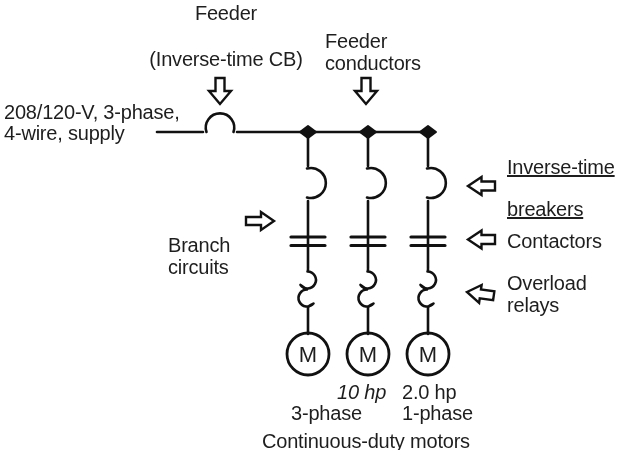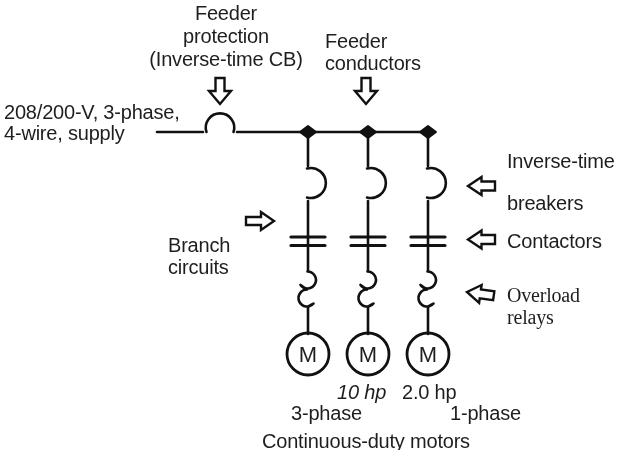--- a/index.html
+++ b/index.html
@@ -58,38 +58,38 @@
     <g stroke="#111" stroke-width="2.4" fill="#fff" stroke-linejoin="miter">
       <use href="#downArrow" transform="translate(220,104)"></use>
       <use href="#downArrow" transform="translate(366,104)"></use>
       <path d="M246 217 H261 V212 L274 221 L261 230 V225 H246 Z"></path>
       <use href="#leftArrow" transform="translate(468,186)"></use>
       <use href="#leftArrow" transform="translate(468,239.5)"></use>
       <use href="#leftArrow" transform="translate(467,292) rotate(8)"></use>
     </g>
   </svg>
 
-  <div class="lbl center" style="left:131px;top:2px;width:190px;line-height:23px;"><span>Feeder</span><br><span>protection</span><br><span>(Inverse-time CB)</span></div>
+  <div class="lbl center" style="left:131px;top:2px;width:190px;line-height:23px;"><span>Feeder</span><br><br><span>(Inverse-time CB)</span></div>
 
   <div class="lbl" style="left:325px;top:30px;"><span>Feeder</span><br><span>conductors</span></div>
 
-  <div class="lbl" style="left:4px;top:102px;line-height:21px;"><span>208/200-V, 3-phase,</span><br><span>4-wire, supply</span></div>
+  <div class="lbl" style="left:4px;top:102px;line-height:21px;"><span>208/120-V, 3-phase,</span><br><span>4-wire, supply</span></div>
 
   <div class="lbl" style="left:168px;top:194px;margin-top:40px;"><span>Branch</span><br><span>circuits</span></div>
 
-  <div class="lbl" style="left:507px;top:151px;line-height:21px;"><span>Inverse-time</span><br><br><span>breakers</span></div>
+  <div class="lbl" style="left:507px;top:157px;line-height:21px;text-decoration:underline;"><span>Inverse-time</span><br><br><span>breakers</span></div>
 
   <div class="lbl" style="left:507px;top:230px;"><span>Contactors</span></div>
 
-  <div class="lbl" style="left:507px;top:284px;font-family:Liberation Serif, serif;"><span>Overload</span><br><span>relays</span></div>
+  <div class="lbl" style="left:507px;top:272px;"><span>Overload</span><br><span>relays</span></div>
 
   <div class="m-label" style="left:292px;top:342px;">M</div>
   <div class="m-label" style="left:352px;top:342px;">M</div>
   <div class="m-label" style="left:412px;top:342px;">M</div>
 
   <div class="lbl" style="left:337px;top:381px;font-style:italic;">10 hp</div>
   <div class="lbl" style="left:402px;top:381px;">2.0 hp</div>
 
   <div class="lbl" style="left:291px;top:402px;">3-phase</div>
-  <div class="lbl" style="left:402px;top:402px;margin-left:48px;">1-phase</div>
+  <div class="lbl" style="left:402px;top:402px;">1-phase</div>
   <div class="lbl" style="left:262px;top:422px;margin-top:8px;">Continuous-duty motors</div>
 
 </div>
 
 </body></html>

